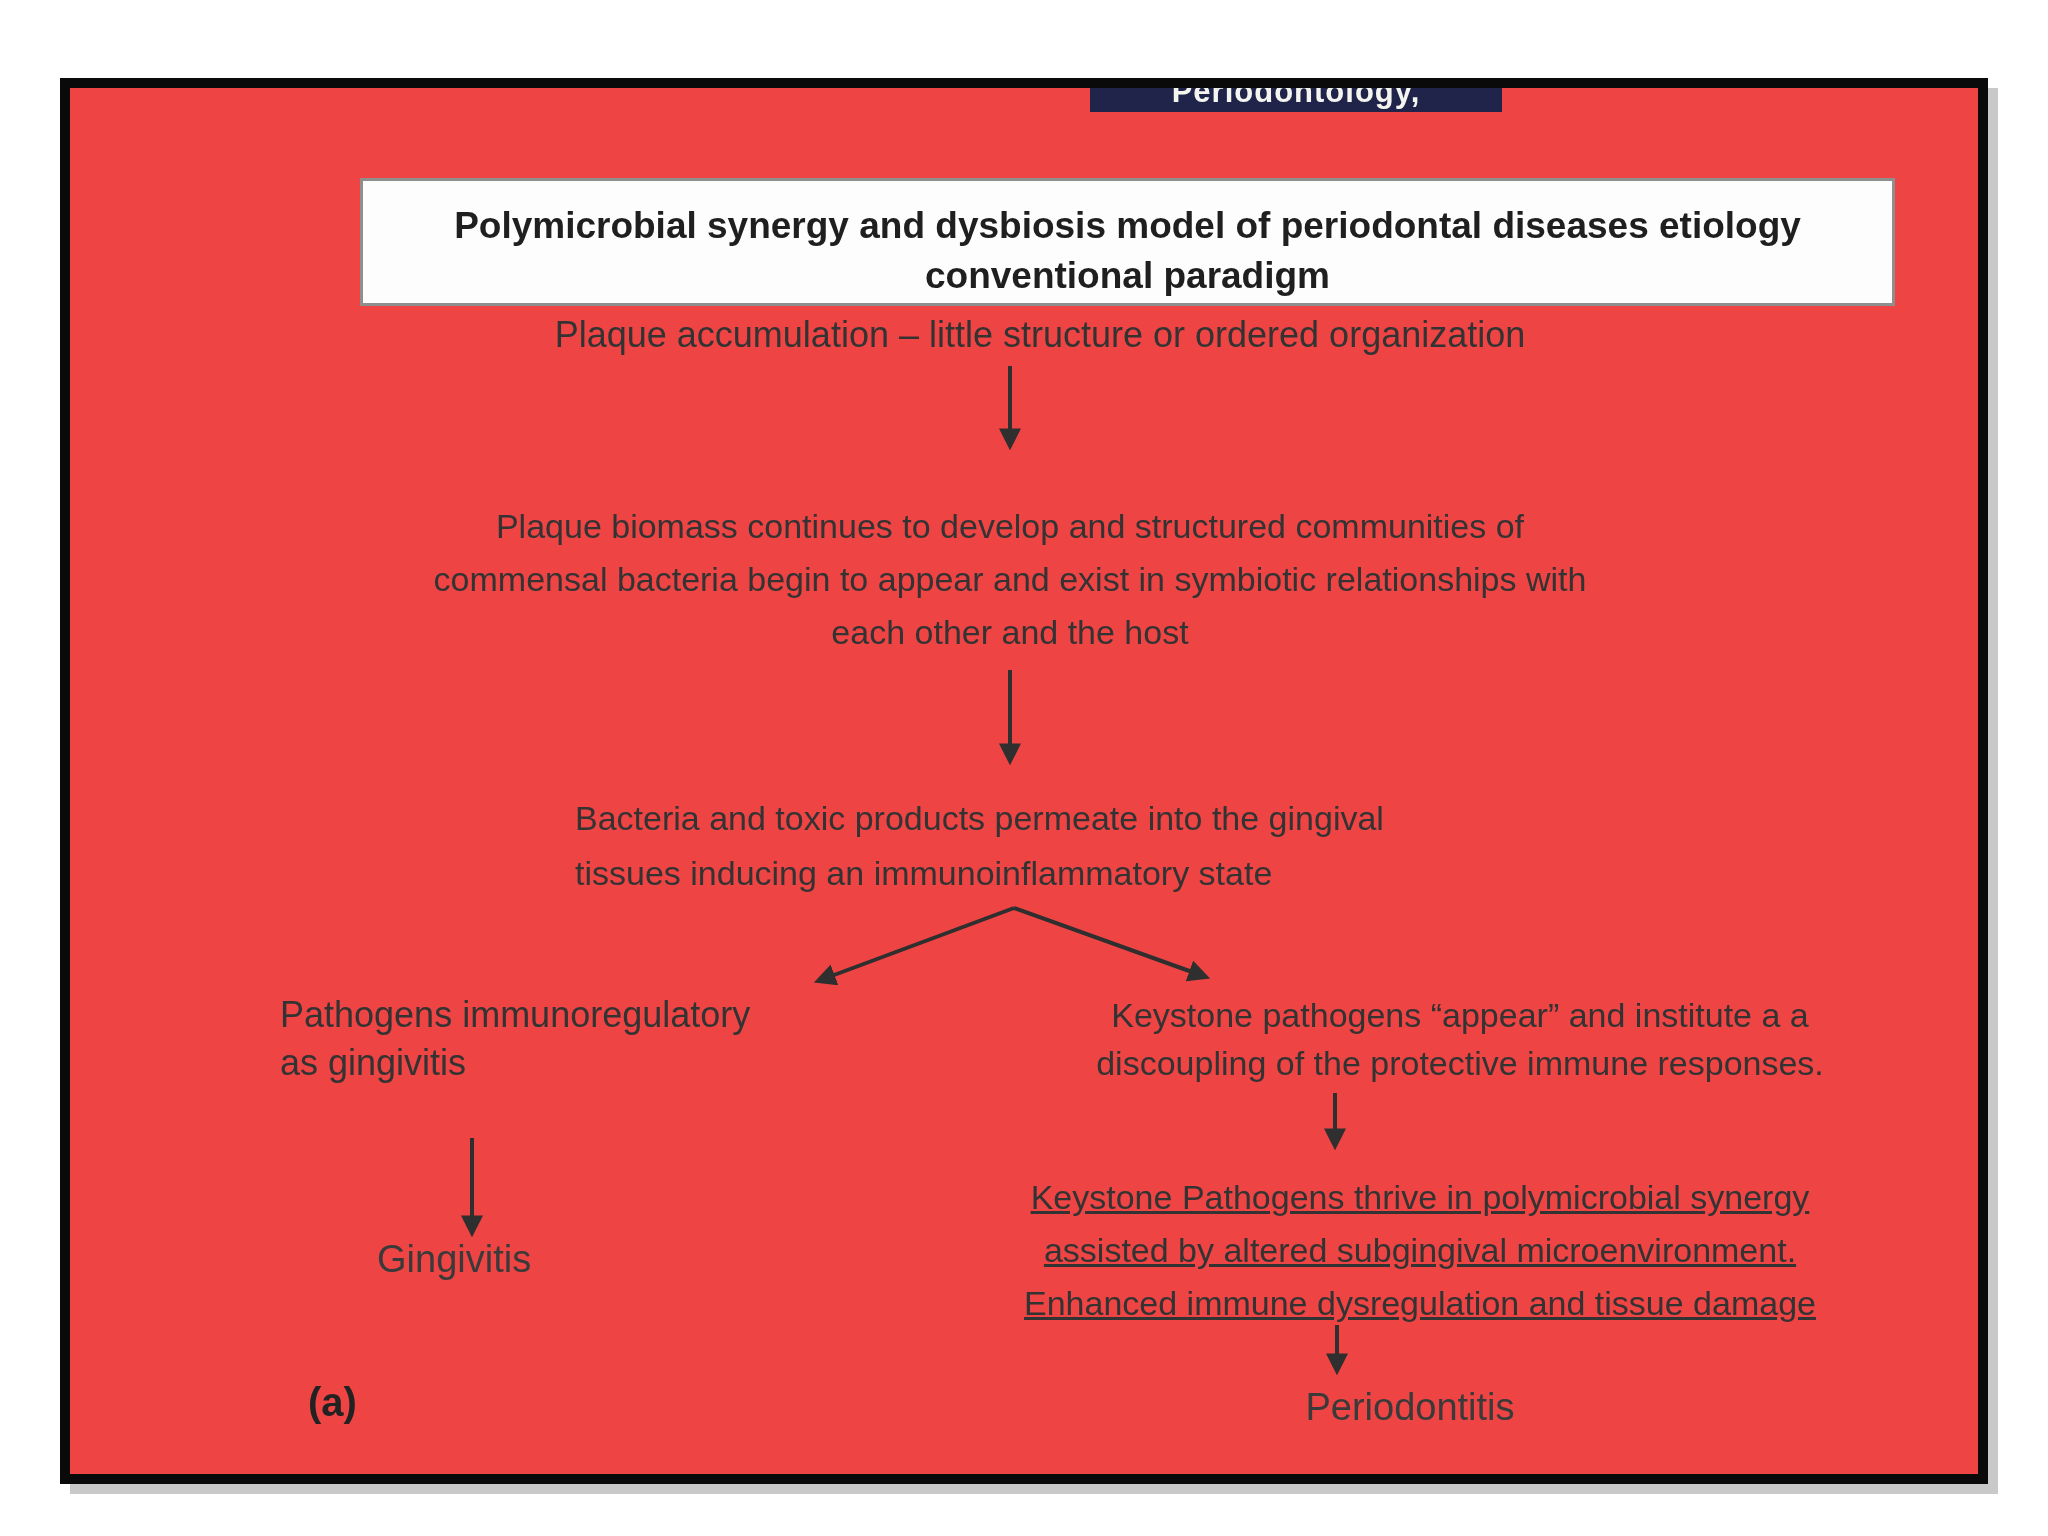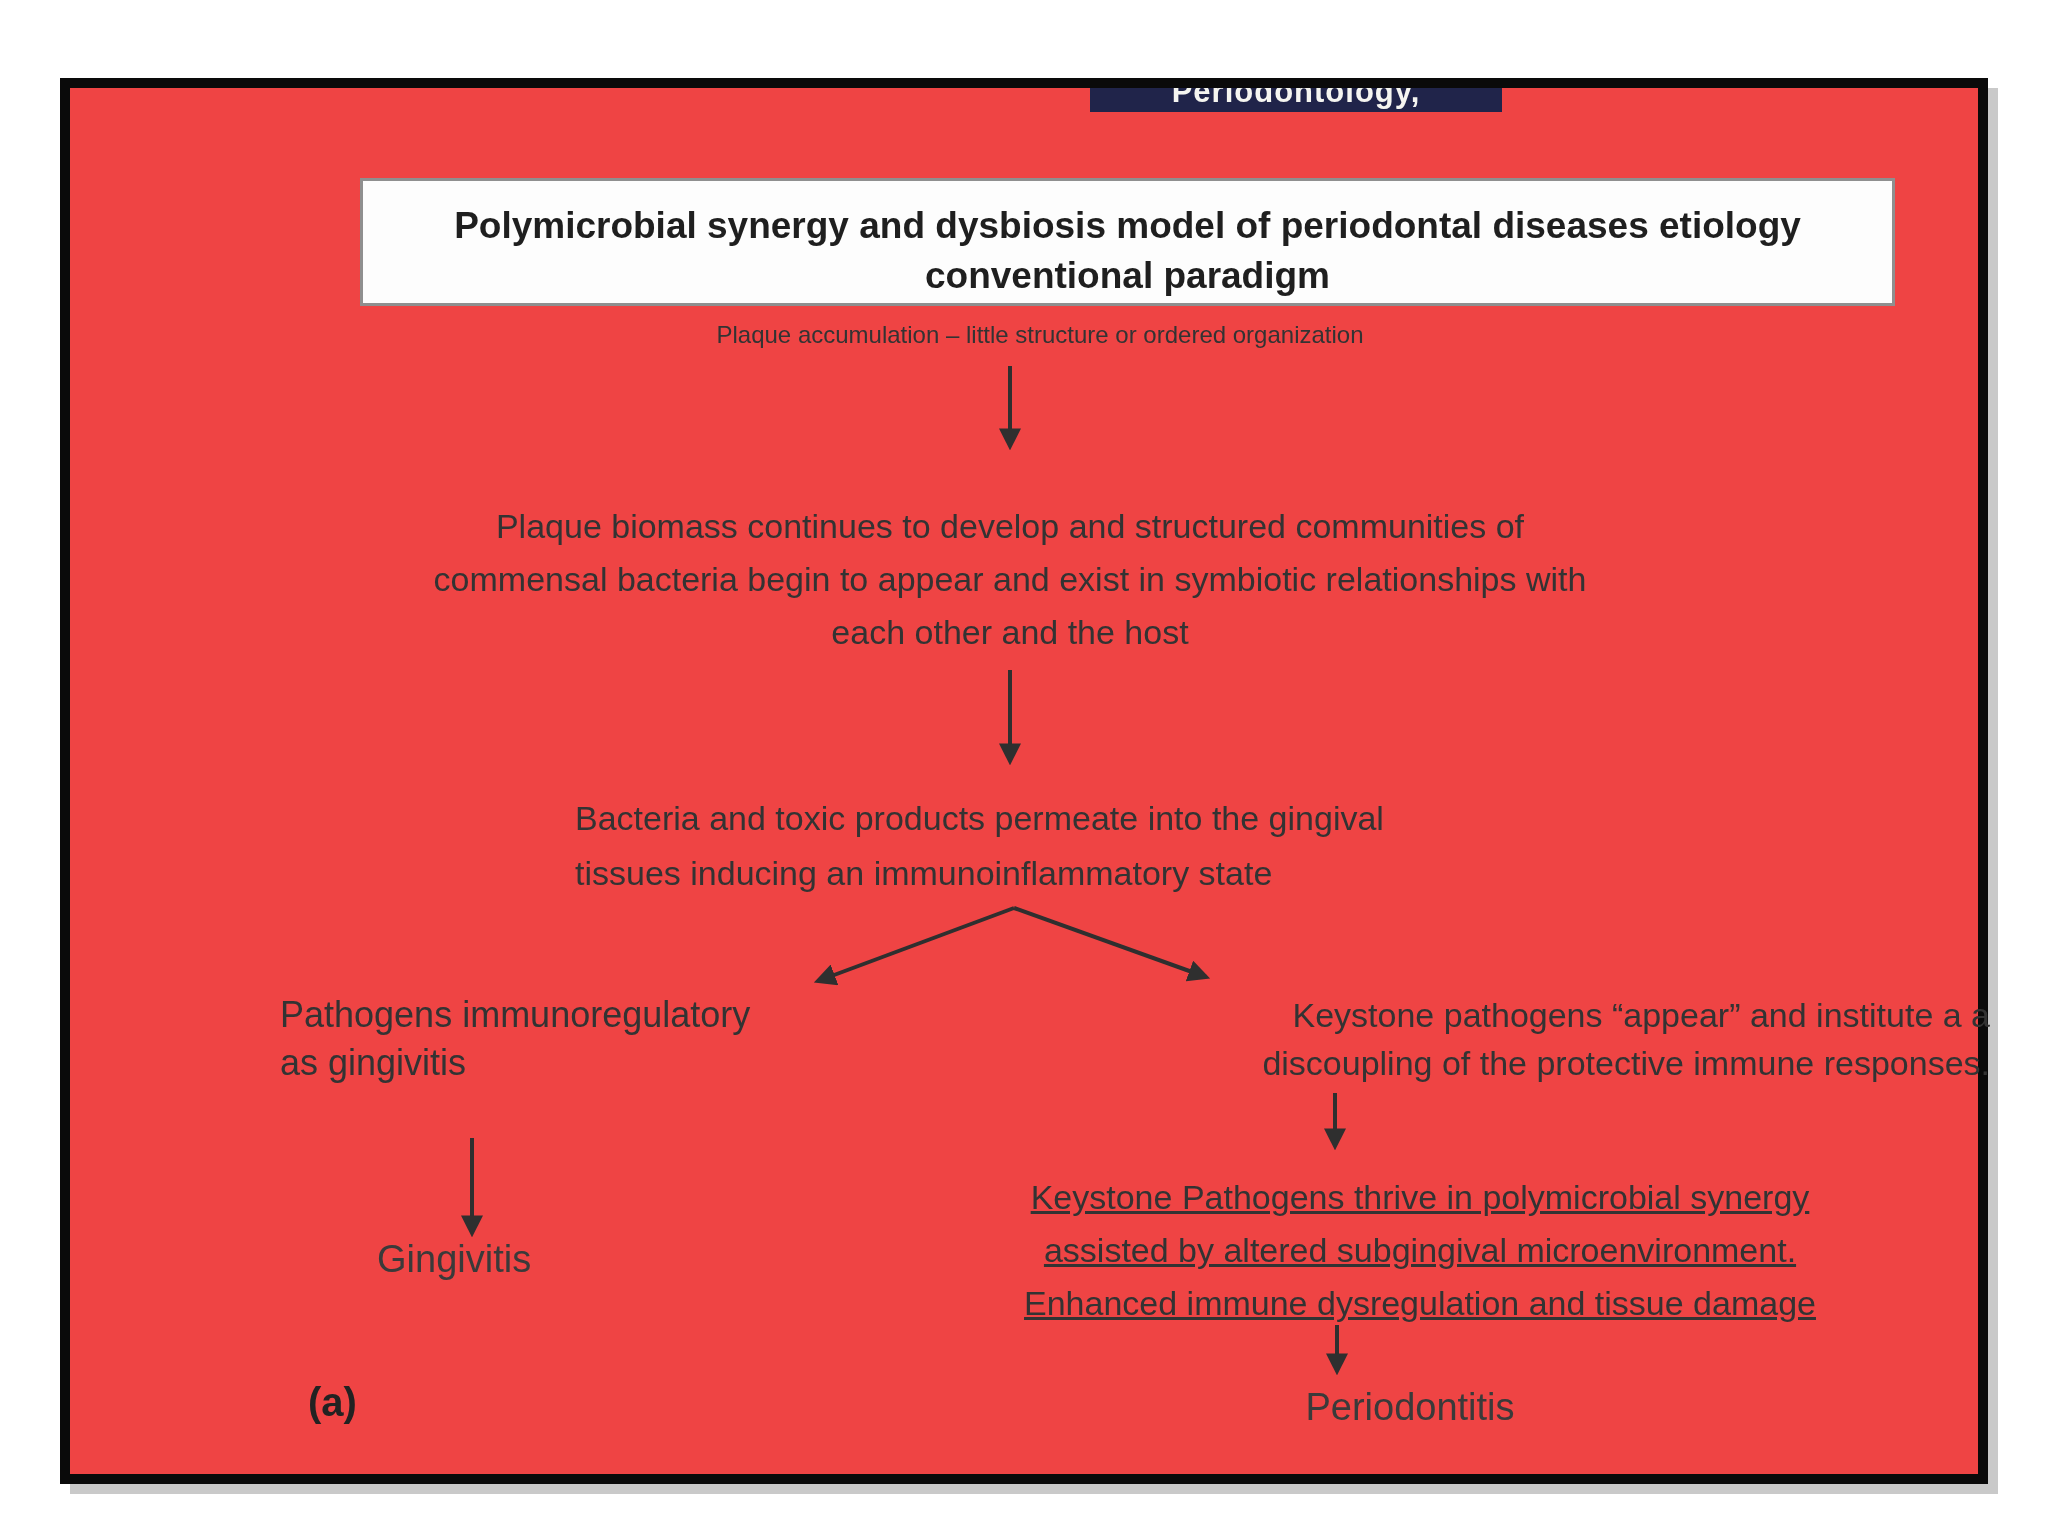--- a/index.html
+++ b/index.html
@@ -65,25 +65,25 @@
     color: #1f1f1f;
     line-height: 50px;
   }
   .node {
     position: absolute;
     color: #333333;
     font-size: 34px;
     line-height: 53px;
   }
   .center { text-align: center; }
-  .node--step1 { left: 170px; top: 220px; width: 1600px; font-size: 24px; }
+  .node--step1 { left: 170px; top: 220px; width: 1600px; font-size: 36px; }
   .node--step2 { left: 140px; top: 412px; width: 1600px; }
   .node--step3 { left: 505px; top: 703px; width: 1100px; line-height: 55px; }
   .node--left-branch { left: 210px; top: 903px; width: 700px; font-size: 36px; line-height: 48px; }
-  .node--right-branch-1 { left: 860px; top: 903px; width: 1060px; font-size: 34px; line-height: 48px; text-align: right; }
+  .node--right-branch-1 { left: 860px; top: 903px; width: 1060px; font-size: 34px; line-height: 48px; }
   .node--right-branch-2 { left: 830px; top: 1083px; width: 1040px; line-height: 53px; text-decoration: underline; }
   .outcome {
     position: absolute;
     color: #3a3a3a;
     font-size: 38px;
     font-weight: 400;
     text-align: center;
   }
   .outcome--gingivitis { left: 307px; top: 1150px; }
   .outcome--periodontitis { left: 1160px; top: 1298px; width: 360px; }

